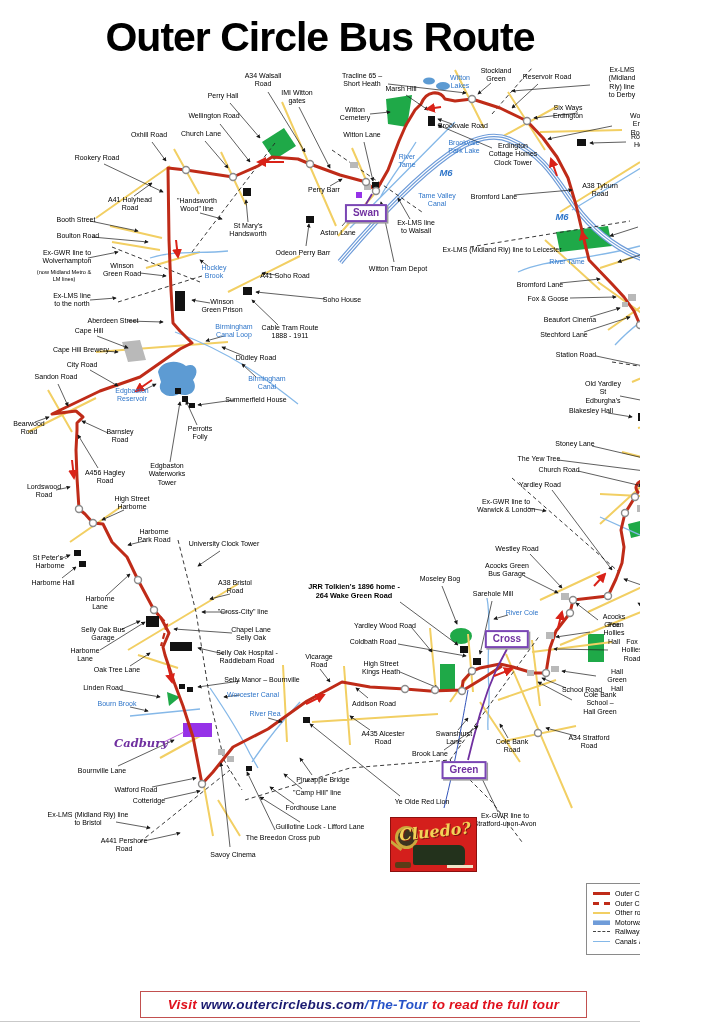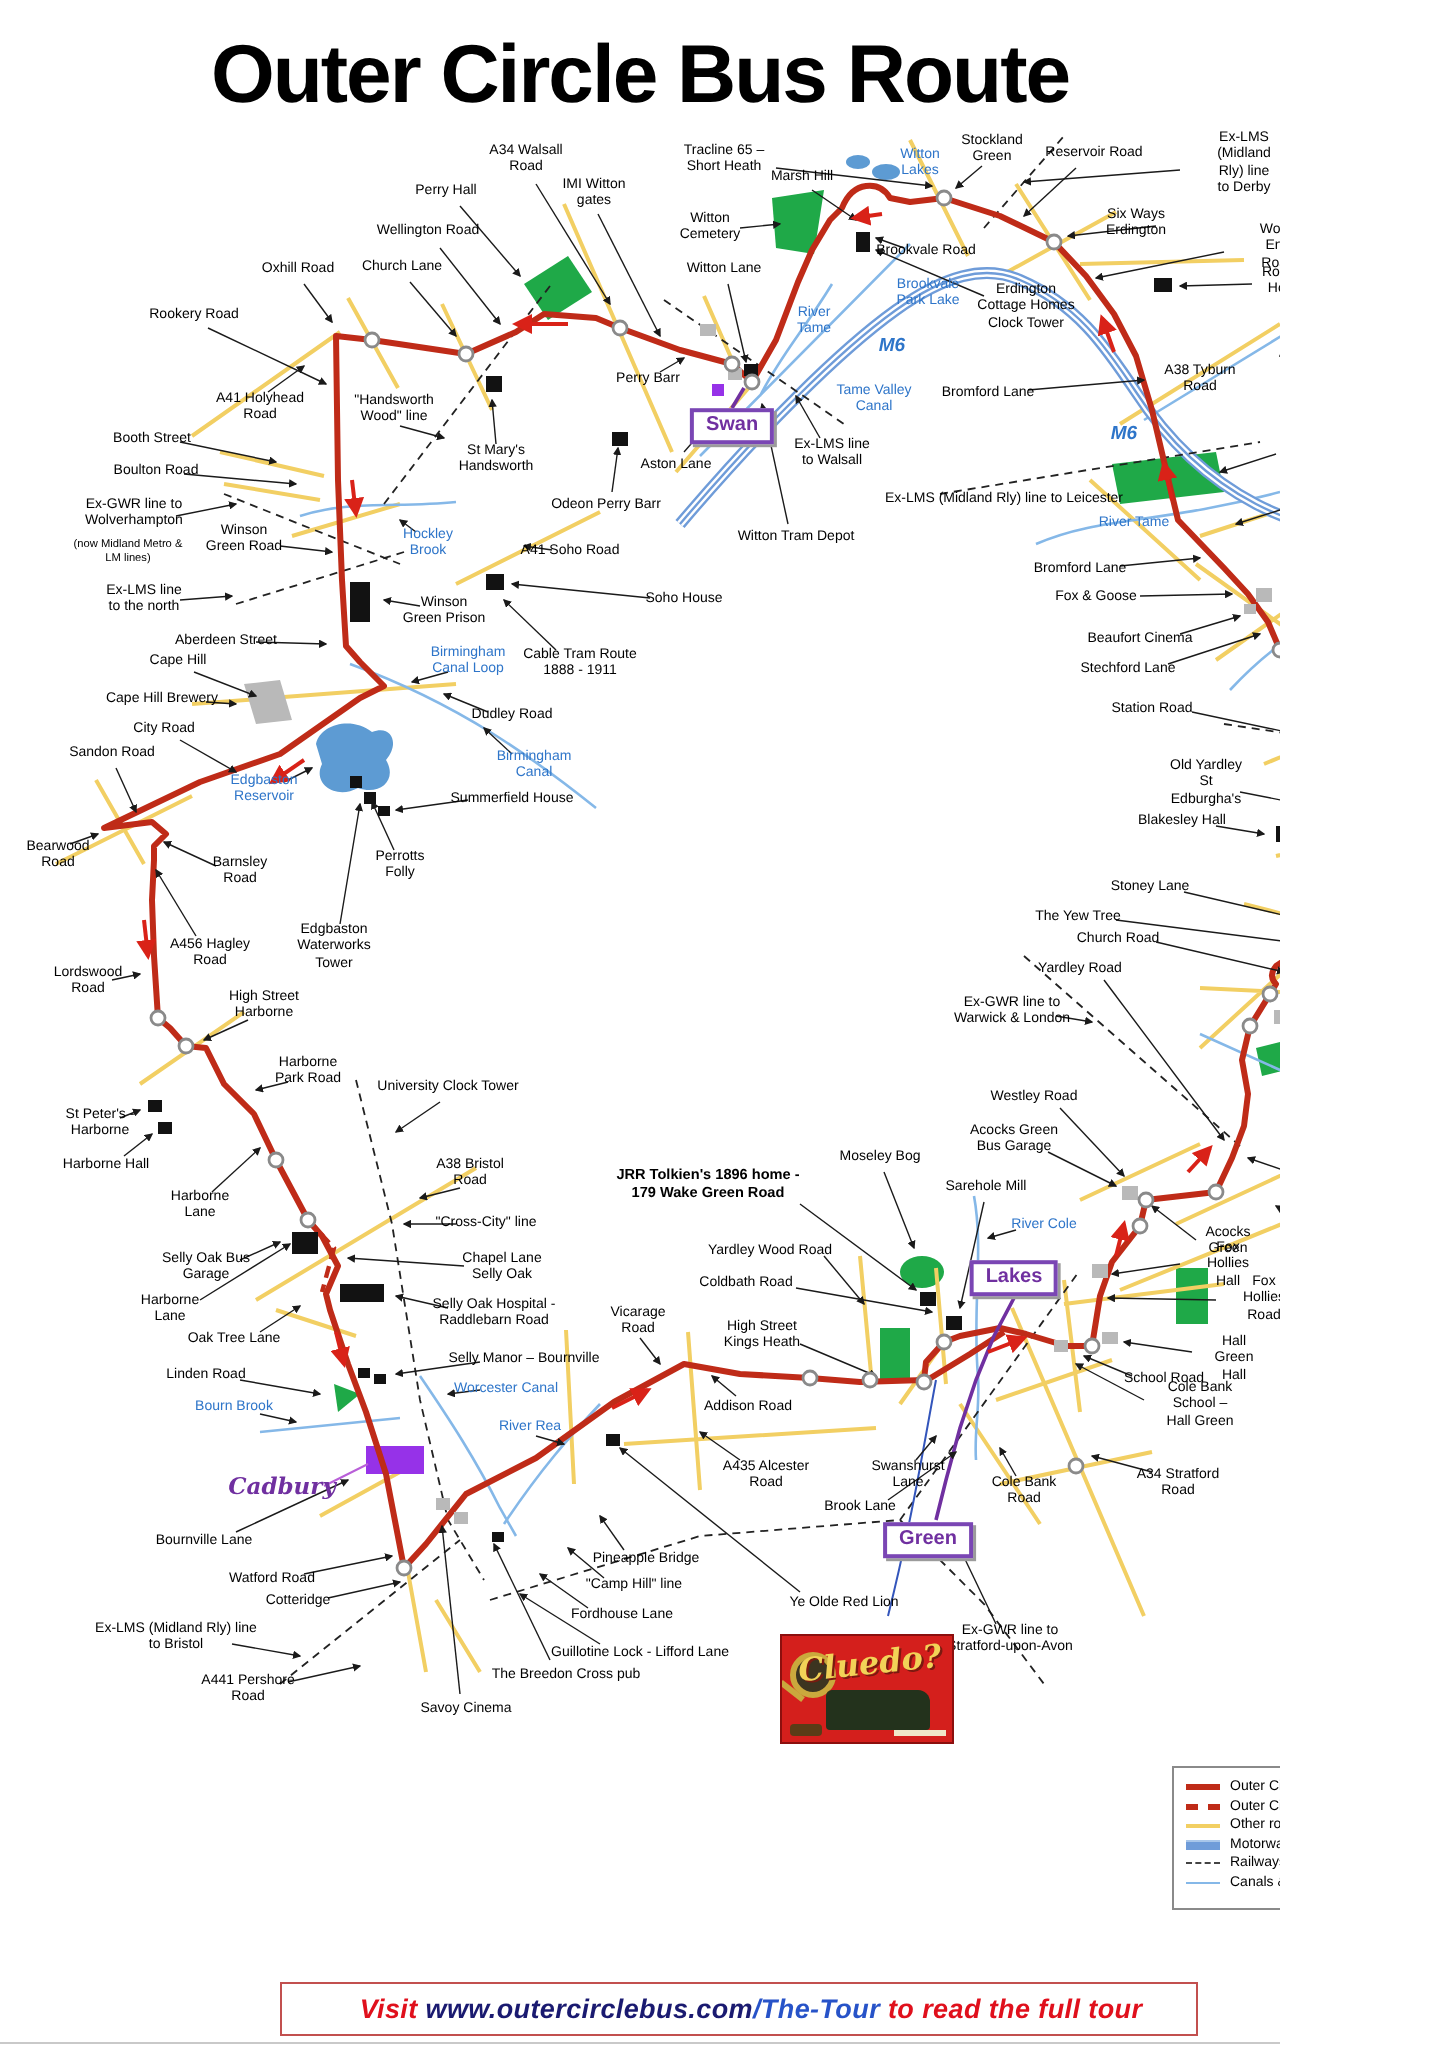--- a/index.html
+++ b/index.html
@@ -28,21 +28,21 @@
   .sw{width:17px;flex:0 0 17px;}
   .sw-outer{height:3px;background:#bf2b18;}
   .sw-old{height:0;border-top:3px dashed #bf2b18;}
   .sw-roads{height:2px;background:#f2cf63;}
   .sw-motor{height:4px;background:#6f9cd9;border-top:1px solid #a8c6ea;}
   .sw-rail{height:0;border-top:1.5px dashed #444;}
   .sw-canal{height:1.5px;background:#85b8e8;}
   
   .footer{position:absolute;left:140px;top:991px;width:445px;height:25px;background:#fff;
           border:1px solid #c2504f;display:flex;align-items:center;justify-content:center;
-          font-weight:bold;font-style:italic;font-size:13.5px;letter-spacing:.2px;z-index:7;padding-left:12px;}
+          font-weight:bold;font-style:italic;font-size:13.5px;letter-spacing:.2px;z-index:7;}
   .bottom-rule{position:absolute;left:0;right:0;top:1021px;border-top:1px solid #c9c9c9;}
   
   .cluedo{position:absolute;left:390px;top:817px;width:85px;height:53px;background:#d41f1c;
           border:1px solid #8c0f0e;overflow:hidden;z-index:6;}
   .cluedo-text{position:absolute;left:8px;top:4px;color:#f2d257;font-family:"DejaVu Serif",serif;
                font-style:italic;font-weight:bold;font-size:16px;transform:rotate(-6deg);
                text-shadow:1px 1px 0 #7a1a10;}
   .cluedo-house{position:absolute;left:22px;bottom:6px;width:52px;height:20px;background:#23321c;
                 border-radius:3px 6px 2px 2px;}
   .cluedo-mag{position:absolute;left:4px;top:8px;width:17px;height:17px;border-radius:50%;
@@ -420,23 +420,23 @@
       <div class="lbl" style="left: 617px; top: 680px;">Hall Green Hall</div>
       <div class="lbl" style="left: 582px; top: 690px;">School Road</div>
       <div class="lbl" style="left: 600px; top: 703px;">Cole Bank School – Hall Green</div>
       <div class="lbl" style="left: 589px; top: 742px;">A34 Stratford
 Road</div>
       <div class="lbl" style="left: 512px; top: 746px;">Cole Bank
 Road</div>
       <div class="lbl" style="left: 440px; top: 579px;">Moseley Bog</div>
       <div class="lbl" style="left: 493px; top: 594px;">Sarehole Mill</div>
       <div class="lbl lbl-k" style="left: 354px; top: 592px;">JRR Tolkien's 1896 home -
-179 Wake Green Road</div>
+264 Wake Green Road</div>
       <div class="lbl lbl-w" style="left: 522px; top: 613px;">River Cole</div>
-      <div class="lbl lbl-p" style="left: 507px; top: 639px;">Lakes</div>
+      <div class="lbl lbl-p" style="left: 507px; top: 639px;">Cross</div>
       <div class="lbl lbl-p" style="left: 464px; top: 770px;">Green</div>
       <div class="lbl" style="left: 454px; top: 738px;">Swanshurst
 Lane</div>
       <div class="lbl" style="left: 430px; top: 754px;">Brook Lane</div>
       <div class="lbl" style="left: 505px; top: 820px;">Ex-GWR line to
 Stratford-upon-Avon</div>
       <div class="lbl" style="left: 385px; top: 626px;">Yardley Wood Road</div>
       <div class="lbl" style="left: 373px; top: 642px;">Coldbath Road</div>
       <div class="lbl" style="left: 381px; top: 668px;">High Street
 Kings Heath</div>

